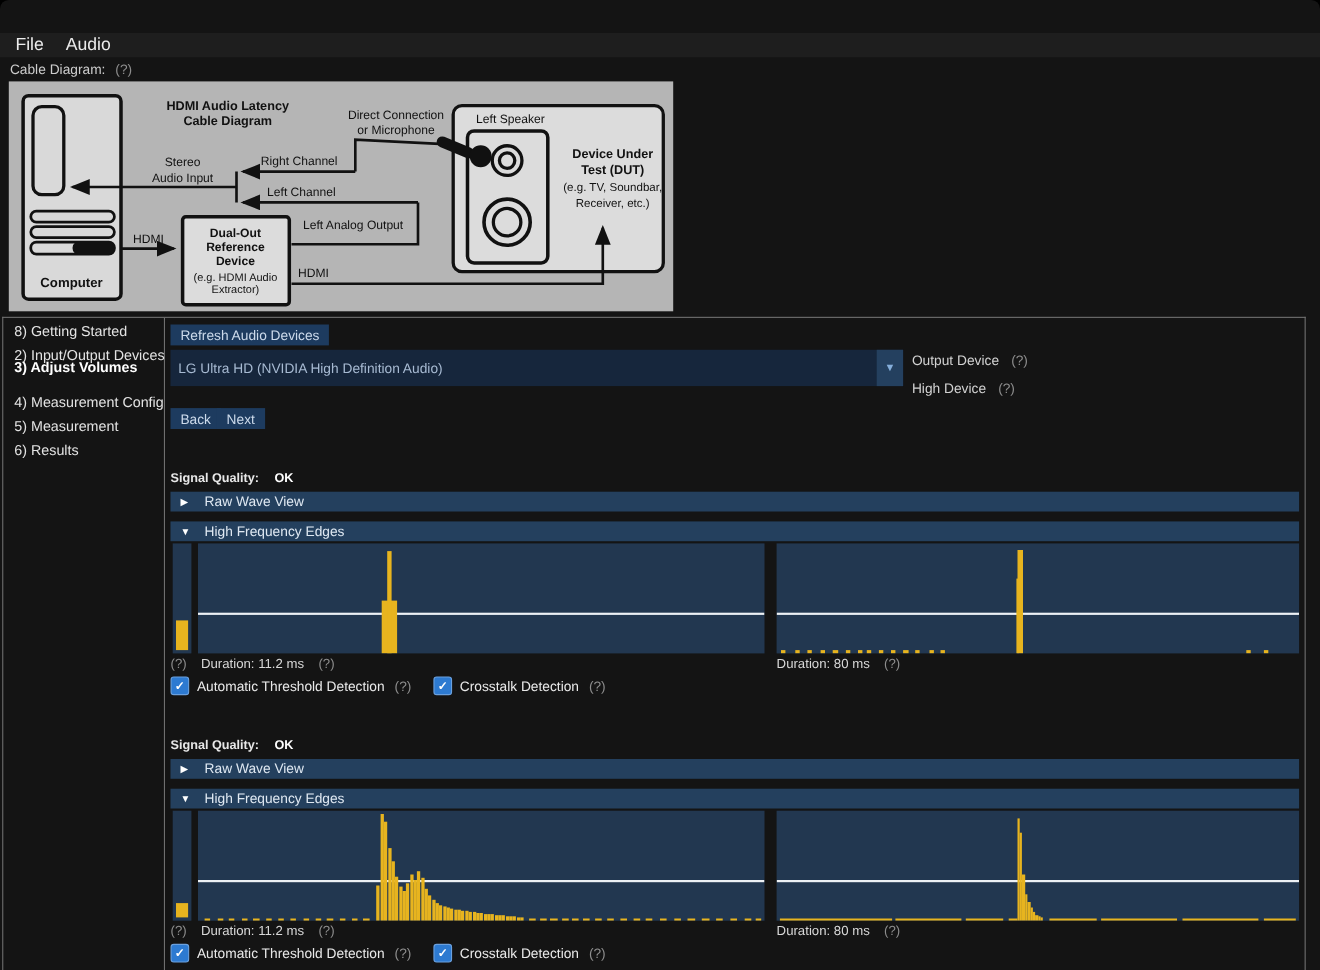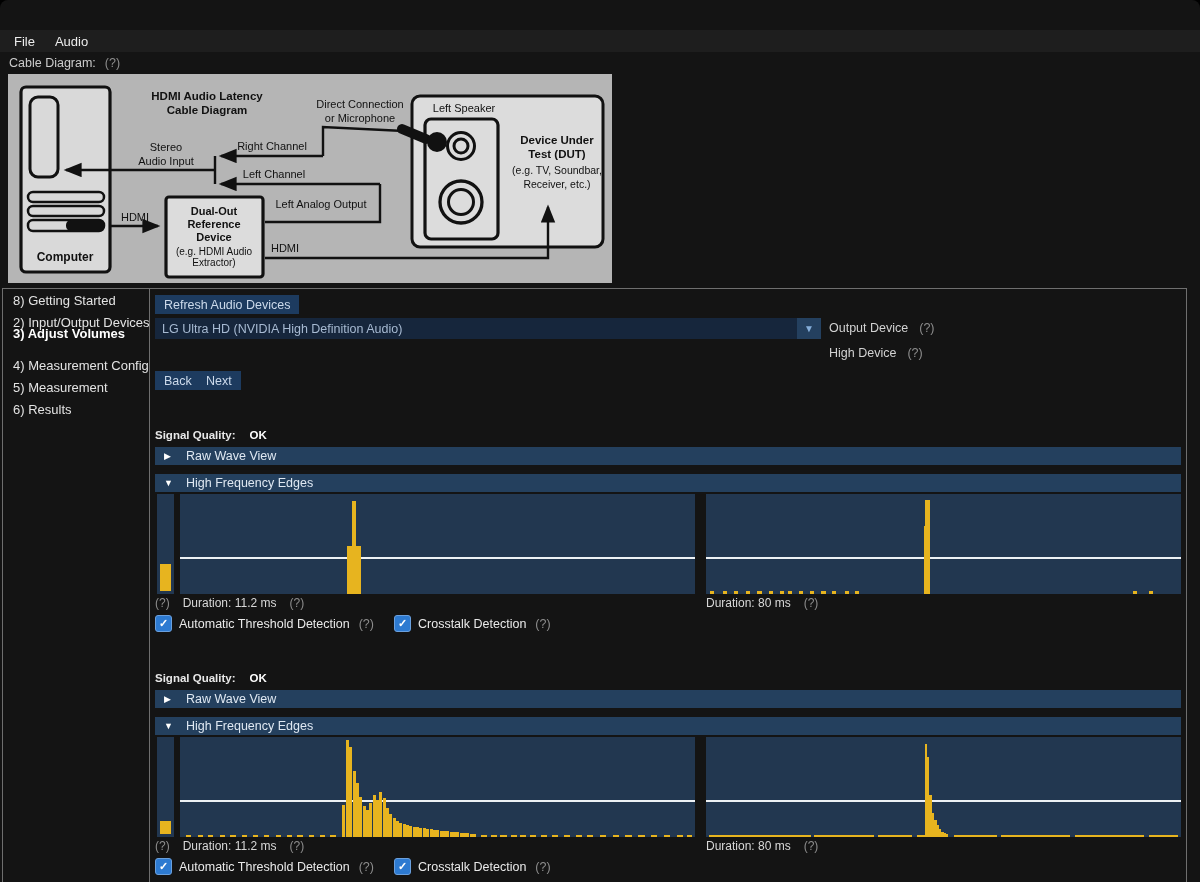--- a/index.html
+++ b/index.html
@@ -12,39 +12,39 @@
             background:linear-gradient(100deg,#3a7d8c 0 45%,#e8eef2 45% 100%);}
   .title-text{font-size:12px;color:#111;margin-left:8px;}
   .win-controls{margin-left:auto;display:flex;height:100%;}
   .win-btn{width:46px;height:100%;display:flex;align-items:center;justify-content:center;color:#222;}
   .glyph-min{width:11px;height:2px;background:#222;}
   .glyph-max{width:10px;height:10px;border:1.4px solid #222;border-radius:2px;}
   .glyph-close{font-size:14px;line-height:14px;color:#222;}
   
   .menubar{position:absolute;left:0;top:30px;right:0;height:22px;background:#1e1e1e;
            display:flex;align-items:center;}
-  .menu-item{color:#ececec;font-size:13px;padding:0 10px;}
+  .menu-item{color:#ececec;font-size:16px;padding:0 10px;}
   .menu-item:first-child{margin-left:4px;}
   
   .cable-label{position:absolute;left:9px;top:56px;font-size:12.5px;color:#cccccc;}
   .help{color:#8d8d8d;}
   .cable-label .help{margin-left:9px;}
   
   .diagram{position:absolute;left:8px;top:74px;width:604px;height:209px;background:#b5b5b5;}
   .diagram svg{display:block;}
   
   .panel{position:absolute;left:2px;top:288px;width:1185px;height:594px;
          border:1px solid #6f6f6f;border-bottom:none;box-sizing:border-box;}
   .sidebar{position:absolute;left:0;top:0;width:147px;height:100%;border-right:1px solid #6f6f6f;box-sizing:border-box;}
   .side-item{position:absolute;left:10px;font-size:13px;color:#e3e3e3;white-space:nowrap;}
   .side-item.active{font-weight:bold;color:#ffffff;}
   
   .btn{position:absolute;height:19px;background:#1d3b5f;color:#ccdaeb;font-size:12.5px;
        display:inline-flex;align-items:center;padding:0 9px;white-space:nowrap;}
-  .dd{position:absolute;height:21px;background:#16263c;color:#a7bad2;font-size:12.5px;
+  .dd{position:absolute;height:33px;background:#16263c;color:#a7bad2;font-size:12.5px;
       display:flex;align-items:center;padding-left:7px;box-sizing:border-box;}
   .dd-arrow{position:absolute;right:0;top:0;bottom:0;width:24px;background:#24405f;
             display:flex;align-items:center;justify-content:center;}
   .dd-arrow::after{content:"▼";color:#85aeda;font-size:10px;}
   .dd-label{position:absolute;height:19px;display:flex;align-items:center;font-size:12.5px;color:#d2d2d2;}
   .dd-label .help{margin-left:11px;}
   
   .sec-heading{position:absolute;left:155px;font-size:15.5px;font-weight:bold;color:#ffffff;white-space:nowrap;}
   .sig-row{position:absolute;left:155px;font-size:11.5px;font-weight:bold;color:#e8e8e8;}
   .sig-row .val{margin-left:14px;color:#ffffff;}

